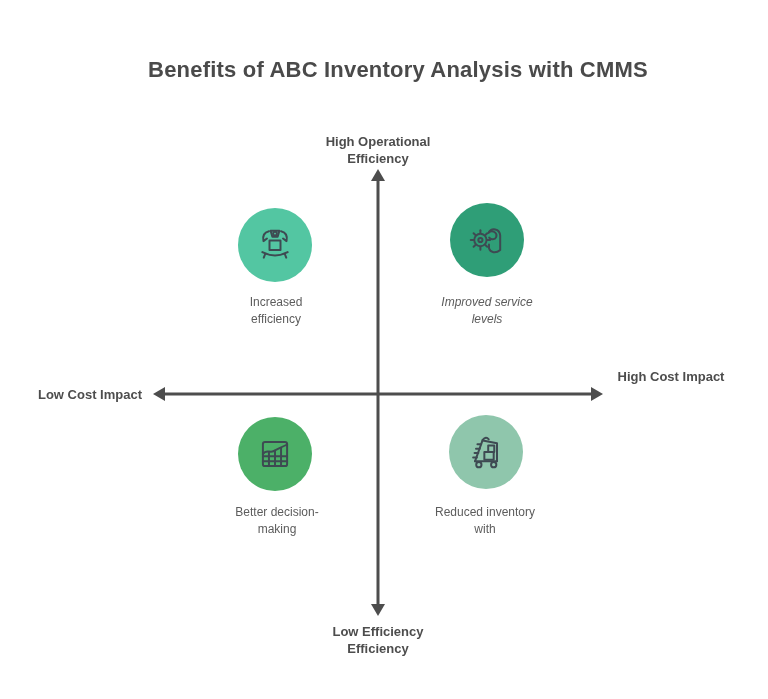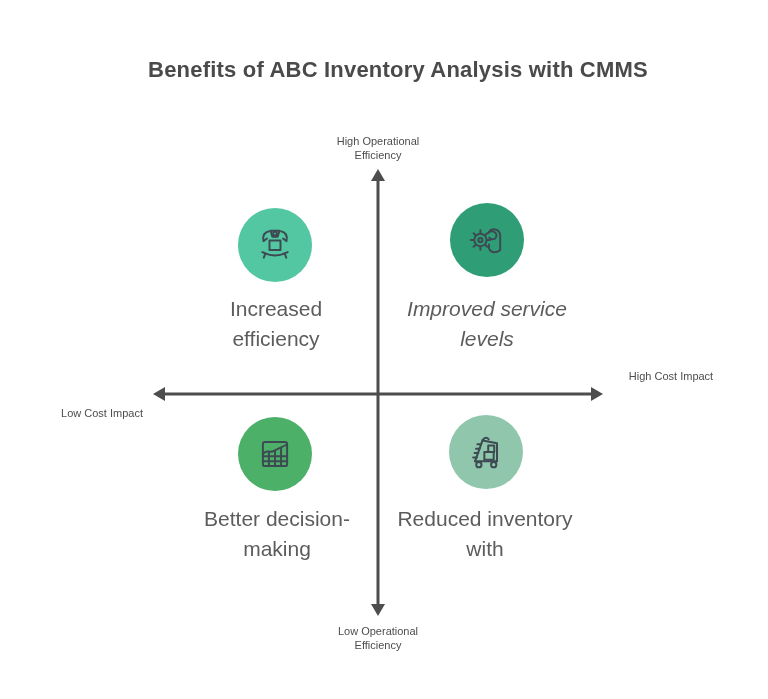--- a/index.html
+++ b/index.html
@@ -19,44 +19,44 @@
     text-align: center;
     font-size: 22px;
     font-weight: 700;
     color: #4a4a4a;
     letter-spacing: 0.2px;
   }
   svg.axes { position: absolute; top: 0; left: 0; }
   .axis-label {
     position: absolute;
     text-align: center;
-    font-size: 11px;
-    font-weight: 400;
+    font-size: 13px;
+    font-weight: 700;
     color: #4d4d4d;
     line-height: 1.3;
   }
   .axis-label span { display: block; }
   .axis-top    { top: 134px; left: 268px; width: 220px; }
   .axis-bottom { top: 624px; left: 268px; width: 220px; }
-  .axis-left   { top: 406px; left: 30px;  width: 120px; margin-left: 12px; }
+  .axis-left   { top: 387px; left: 30px;  width: 120px; }
   .axis-right  { top: 369px; left: 610px; width: 122px; }
   .circle {
     position: absolute;
     width: 74px; height: 74px;
     border-radius: 50%;
     display: flex; align-items: center; justify-content: center;
   }
   .circle-tl { top: 208px; left: 238px; background: #53c6a2; }
   .circle-tr { top: 203px; left: 450px; background: #2f9e77; }
   .circle-bl { top: 417px; left: 238px; background: #4cb068; }
   .circle-br { top: 415px; left: 449px; background: #8fc6ac; }
   .q-label {
     position: absolute;
     text-align: center;
-    font-size: 21px;
+    font-size: 12px;
     font-weight: 500;
     color: #5c5c5c;
     line-height: 1.45;
   }
   .q-label span { display: block; }
   .label-tl { top: 294px; left: 176px; width: 200px; }
   .label-tr { top: 294px; left: 377px; width: 220px; font-style: italic; }
   .label-bl { top: 504px; left: 177px; width: 200px; }
   .label-br { top: 504px; left: 375px; width: 220px; }
   .icon-svg { display: block; }
@@ -77,21 +77,21 @@
       <polygon points="153,394 165,387 165,401" stroke="none"></polygon>
       <polygon points="603,394 591,387 591,401" stroke="none"></polygon>
     </g>
   </svg>
 
   <div class="axis-label axis-top">
     <span>High Operational</span>
     <span>Efficiency</span>
   </div>
   <div class="axis-label axis-bottom">
-    <span>Low Operational</span>
+    <span>Low Efficiency</span>
     <span>Efficiency</span>
   </div>
   <div class="axis-label axis-left">Low Cost Impact</div>
   <div class="axis-label axis-right">High Cost Impact</div>
 
   <div class="circle circle-tl" style="background: rgb(83, 198, 162);">
     <svg class="icon-svg" width="44" height="44" viewBox="0 0 40 40" fill="none" stroke="#3e4a52" stroke-width="1.8" stroke-linecap="round" stroke-linejoin="round">
       <path d="M16 7 h8 l-1.6 5.5 h-4.8 Z"></path>
       <circle cx="20" cy="9.6" r="1.7"></circle>
       <path d="M14.5 7.5 q-6.5 1.5 -5 9 l3.2 -2.4"></path>

